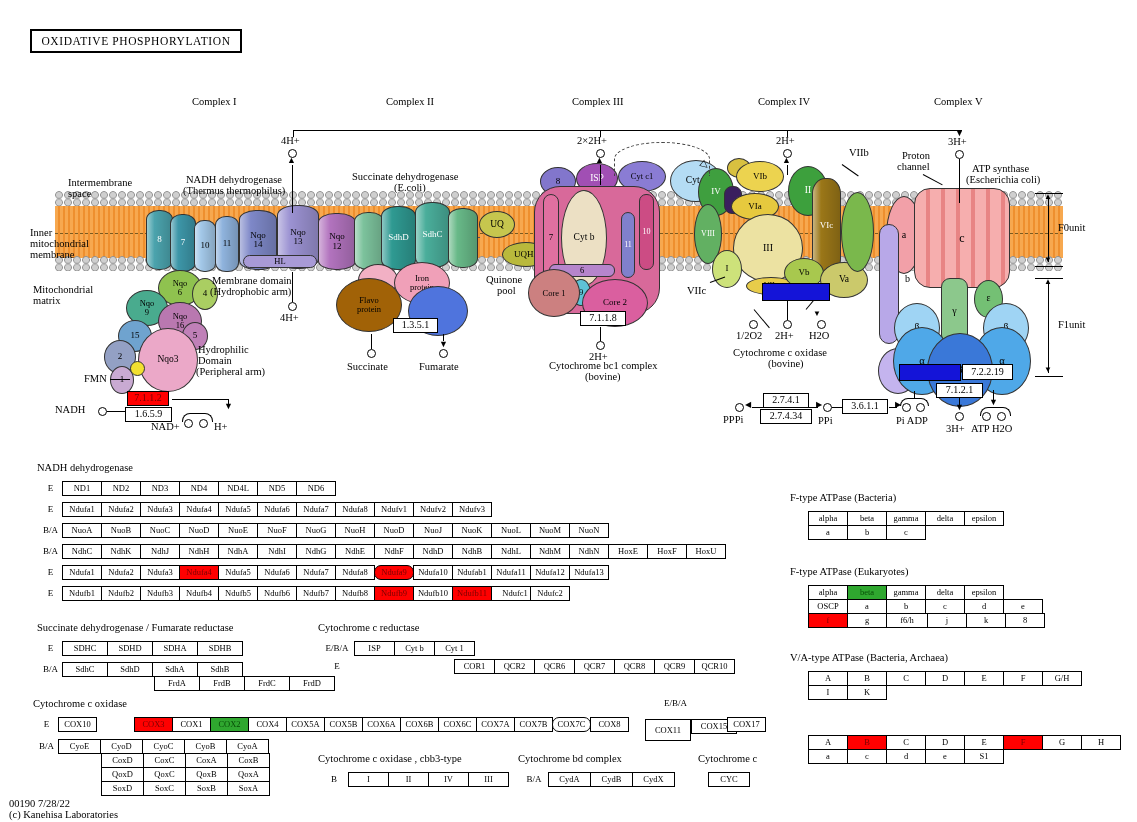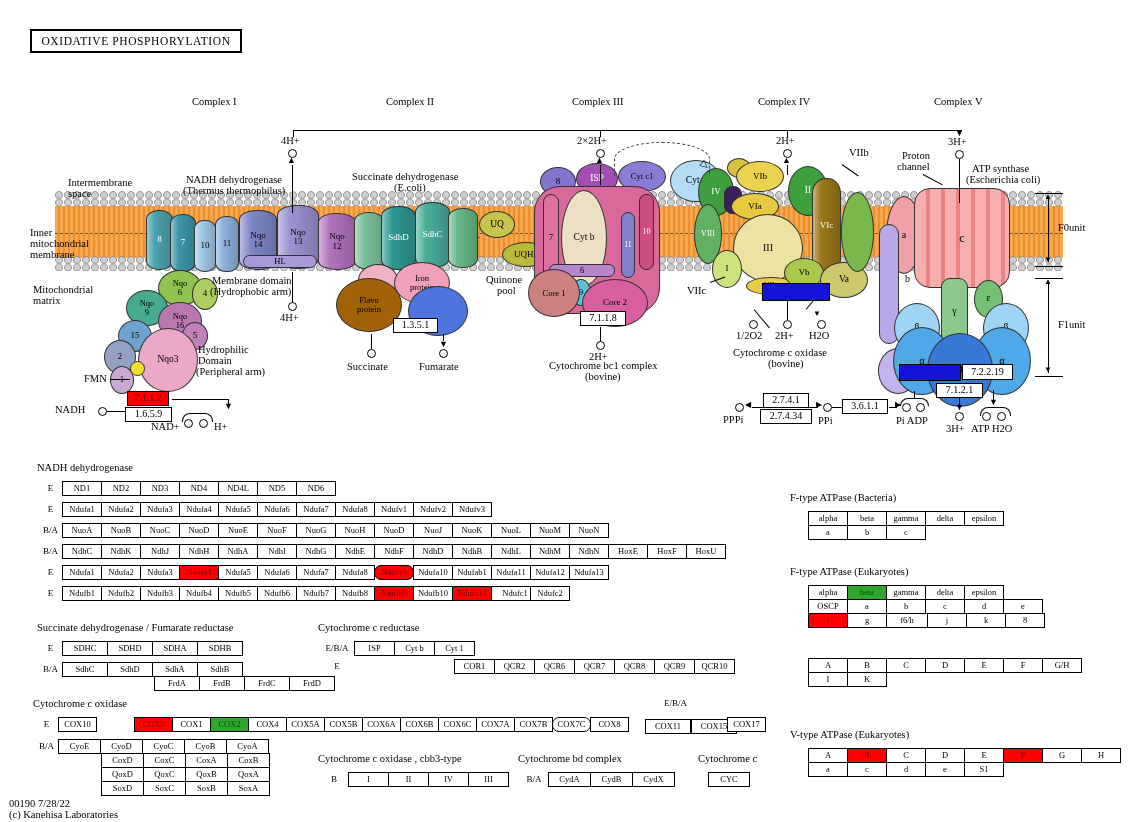--- a/index.html
+++ b/index.html
@@ -270,21 +270,21 @@
       <div class="nd hl" style="left: 832px; top: 407px; width: 10px;"></div>
       <div class="nd box" style="left: 842px; top: 399px; width: 46px; height: 15px;">3.6.1.1</div>
       <div class="nd hl" style="left: 889px; top: 407px; width: 8px;"></div>
       <div class="nd txt" style="left: 895px; top: 401px; font-size: 8px;">▶</div>
       <div class="nd brk" style="left: 900px; top: 398px; width: 29px; height: 8px;"></div>
       <div class="nd circ" style="left: 902px; top: 403px; width: 9px; height: 9px;"></div>
       <div class="nd circ" style="left: 916px; top: 403px; width: 9px; height: 9px;"></div>
       <div class="nd txt" style="left: 896px; top: 416px;">Pi ADP</div>
       <div class="nd vl" style="left: 914px; top: 391px; height: 7px;"></div>
       <div class="nd txt" style="left: 664px; top: 699px; font-size: 9px;">E/B/A</div>
-      <div class="nd gcell" style="left: 645px; top: 719px; width: 46px; height: 15px;">COX11</div>
+      <div class="nd gcell" style="left: 645px; top: 719px; width: 46px; height: 22px;">COX11</div>
       <div class="nd gcell" style="left: 691px; top: 719px; width: 46px; height: 15px;">COX15</div>
     </div>
 
   <div class="tbl" style="left:37px;top:462px;">
       <div class="tbl-title">NADH dehydrogenase</div>
       <div class="trow">
         <span class="ttag" style="width: 25px;">E</span>
         <span class="tcell" style="width: 40px;">ND1</span>
         <span class="tcell" style="width: 40px;">ND2</span>
         <span class="tcell" style="width: 40px;">ND3</span>
@@ -538,36 +538,36 @@
       <div class="trow" style="margin-top: -1px; margin-left: 18px;">
         <span class="tcell red" style="width: 40px;">f</span>
         <span class="tcell" style="width: 40px;">g</span>
         <span class="tcell" style="width: 42px;">f6/h</span>
         <span class="tcell" style="width: 40px;">j</span>
         <span class="tcell" style="width: 40px;">k</span>
         <span class="tcell" style="width: 40px;">8</span>
       </div>
     </div>
   <div class="tbl" style="left:790px;top:652px;">
+      <div class="tbl-title">V/A-type ATPase (Bacteria, Archaea)</div>
       <div class="trow" style="margin-left: 18px;">
         <span class="tcell" style="width: 40px;">A</span>
         <span class="tcell" style="width: 40px;">B</span>
         <span class="tcell" style="width: 40px;">C</span>
         <span class="tcell" style="width: 40px;">D</span>
         <span class="tcell" style="width: 40px;">E</span>
         <span class="tcell" style="width: 40px;">F</span>
         <span class="tcell" style="width: 40px;">G/H</span>
       </div>
       <div class="trow" style="margin-top: -1px; margin-left: 18px;">
         <span class="tcell" style="width: 40px;">I</span>
         <span class="tcell" style="width: 40px;">K</span>
       </div>
     </div>
   <div class="tbl" style="left:790px;top:729px;">
-      <div class="tbl-title">V-type ATPase (Eukaryotes)</div>
       <div class="trow" style="margin-left: 18px;">
         <span class="tcell" style="width: 40px;">A</span>
         <span class="tcell red" style="width: 40px;">B</span>
         <span class="tcell" style="width: 40px;">C</span>
         <span class="tcell" style="width: 40px;">D</span>
         <span class="tcell" style="width: 40px;">E</span>
         <span class="tcell red" style="width: 40px;">F</span>
         <span class="tcell" style="width: 40px;">G</span>
         <span class="tcell" style="width: 40px;">H</span>
       </div>

